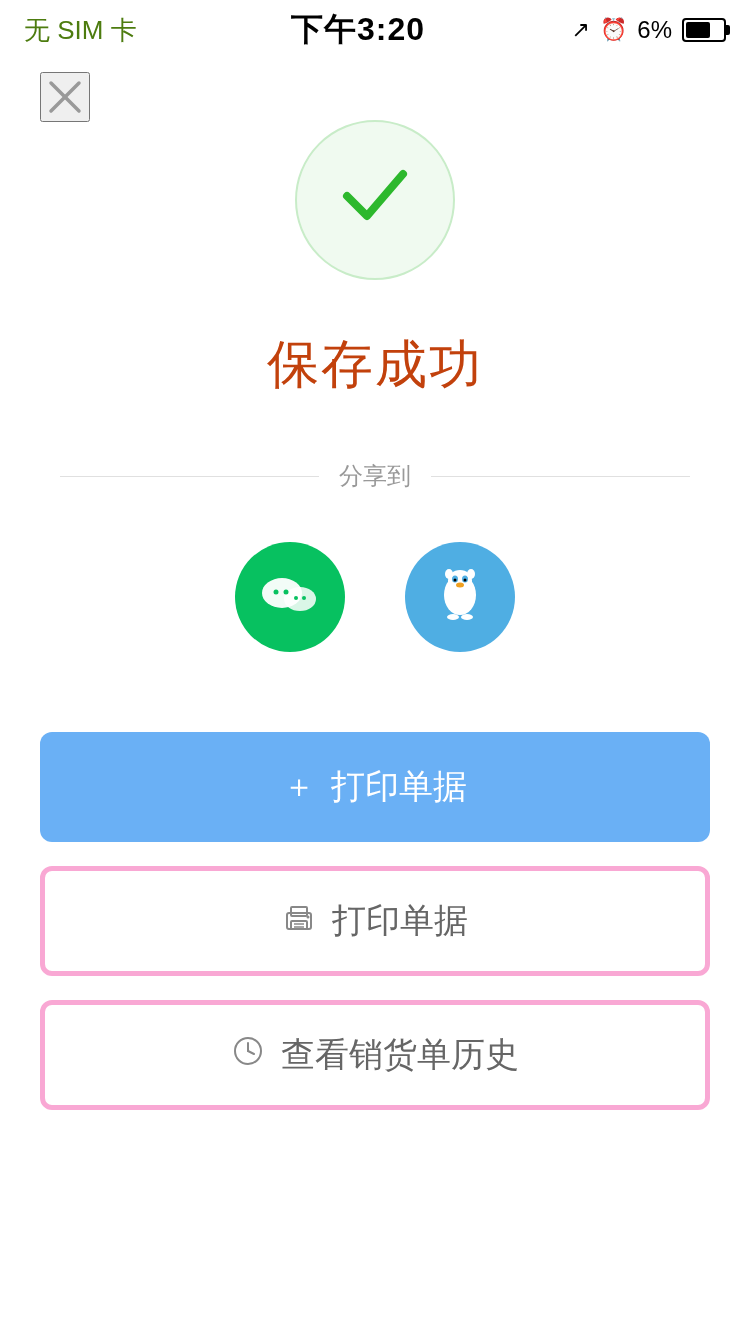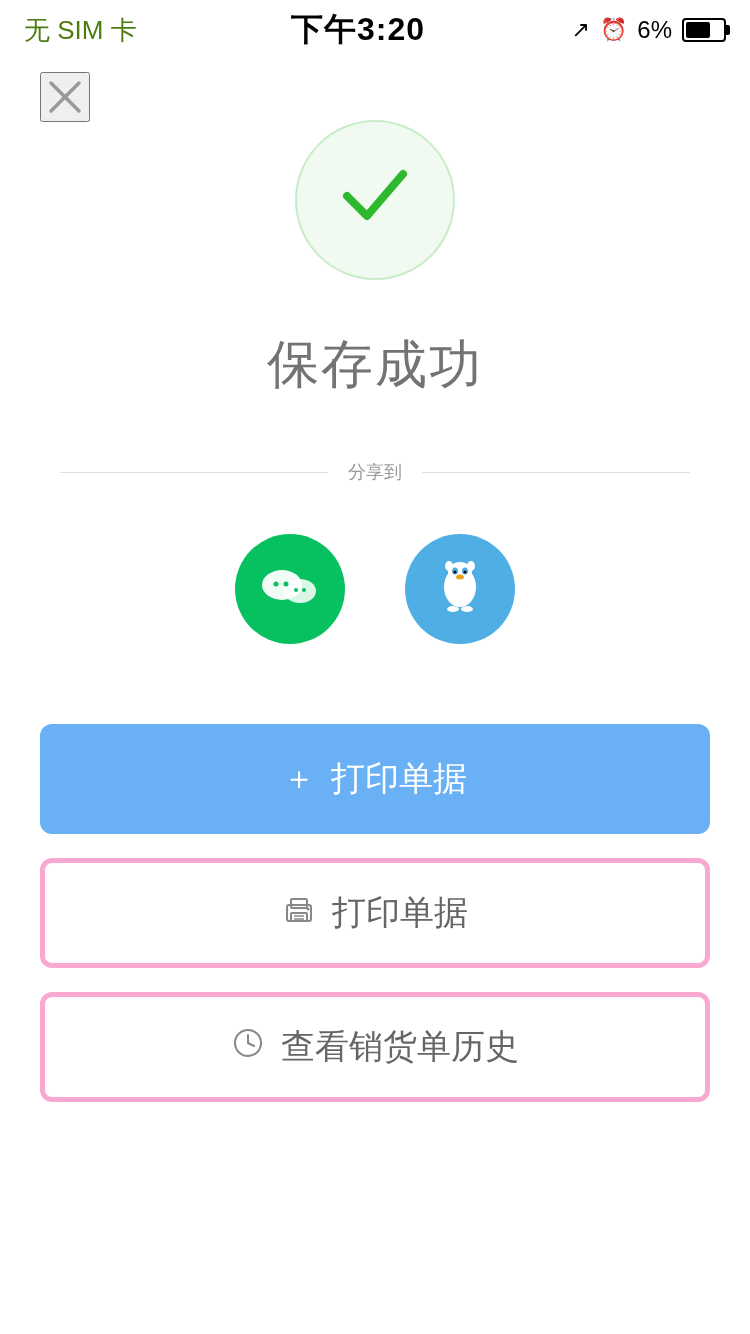--- a/index.html
+++ b/index.html
@@ -127,21 +127,21 @@
     .checkmark {
       color: #2db82d;
       font-size: 80px;
       line-height: 1;
     }
 
     
     .title {
       font-size: 52px;
       font-weight: 500;
-      color: #737373;
+      color: #c2410c;
       margin-bottom: 60px;
       letter-spacing: 2px;
     }
 
     
     .share-divider {
       width: 100%;
       display: flex;
       align-items: center;
       padding: 0 60px;
@@ -149,21 +149,21 @@
       gap: 20px;
     }
 
     .divider-line {
       flex: 1;
       height: 1px;
       background: #e0e0e0;
     }
 
     .share-label {
-      font-size: 18px;
+      font-size: 24px;
       color: #999999;
       white-space: nowrap;
     }
 
     
     .share-buttons {
       display: flex;
       justify-content: center;
       gap: 60px;
       margin-bottom: 80px;

